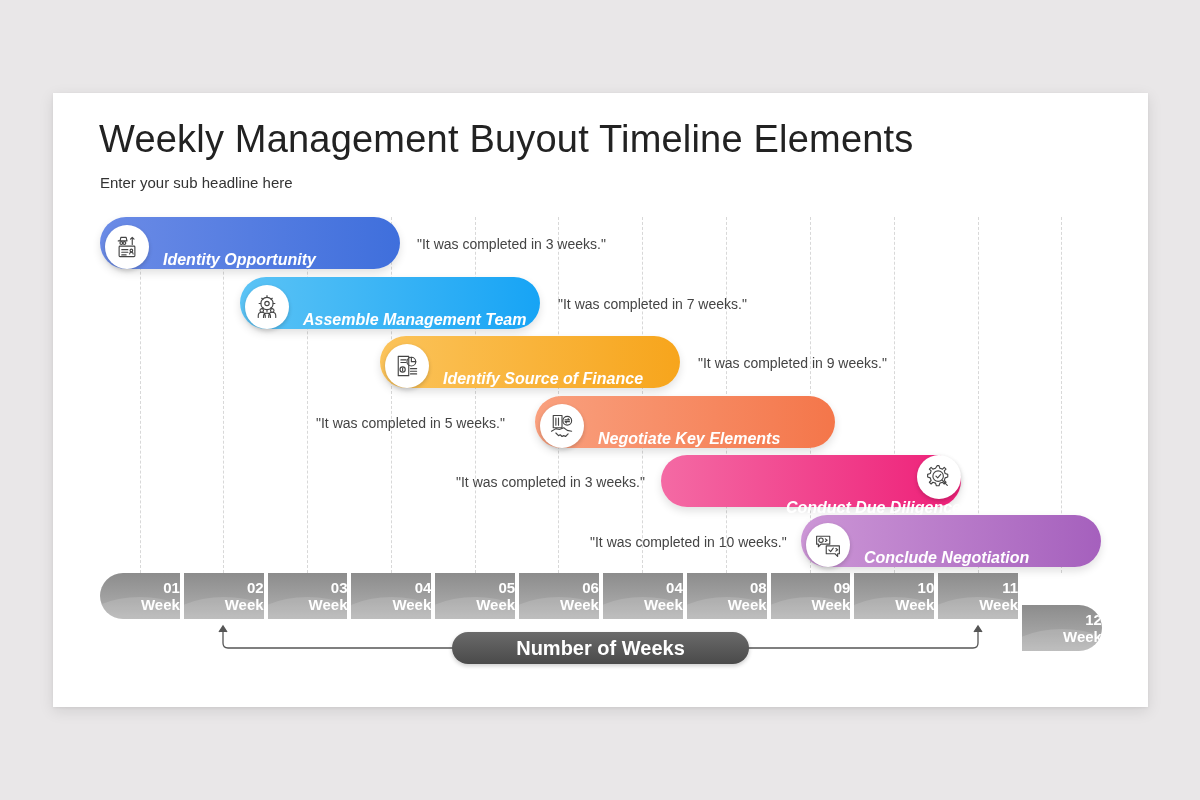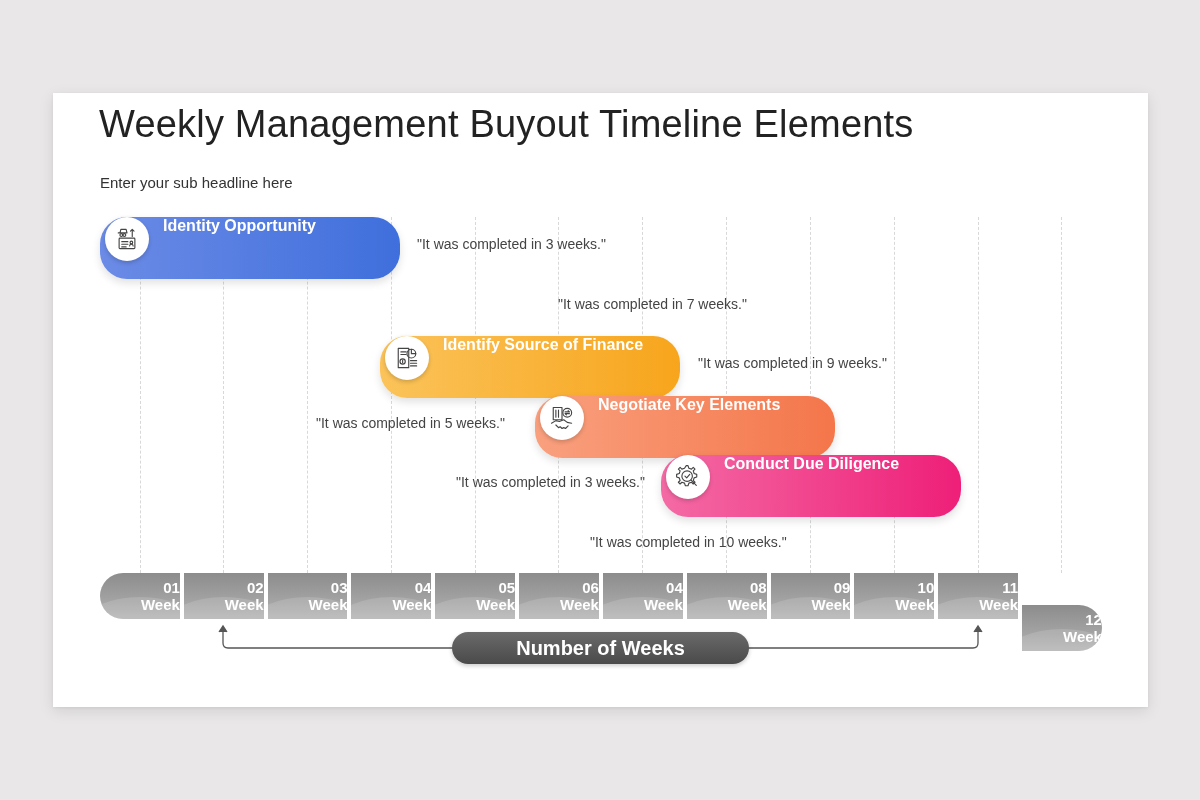--- a/index.html
+++ b/index.html
@@ -12,21 +12,21 @@
   }
   .slide {
     position: absolute;
     left: 53px; top: 93px;
     width: 1095px; height: 614px;
     background: #ffffff;
     box-shadow: 0 4px 14px rgba(0,0,0,0.10), 0 1px 3px rgba(0,0,0,0.06);
   }
   .title {
     position: absolute;
-    left: 46px; top: 10px;
+    left: 46px; top: 25px;
     font-size: 38px;
     color: #222;
     letter-spacing: 0.2px;
     font-weight: normal;
     white-space: nowrap;
   }
   .subtitle {
     position: absolute;
     left: 47px; top: 81px;
     font-size: 15px;
@@ -35,26 +35,27 @@
   }
   .gridline {
     position: absolute;
     top: 124px;
     height: 356px;
     width: 0;
     border-left: 1px dashed #d8d8d8;
   }
   .bar {
     position: absolute;
-    height: 62px;
+    height: 52px;
     width: 300px;
     border-radius: 27px;
     display: flex;
-    align-items: flex-start;
+    align-items: flex-end;
     box-shadow: 0 4px 8px rgba(0,0,0,0.12);
+    font-style: italic;
   }
   .bar .icon-circle {
     width: 44px; height: 44px;
     border-radius: 50%;
     background: #fff;
     margin-left: 5px;
     display: flex; align-items: center; justify-content: center;
     box-shadow: 0 2px 4px rgba(0,0,0,0.18);
     flex-shrink: 0;
   }
@@ -155,20 +156,33 @@
         <path d="M10 19h7M10 22h7M10 25h5"></path>
           <circle cx="21" cy="20" r="1.5"></circle>
           <path d="M19 24a2 2 0 0 1 4 0"></path>
         <path d="M22 5v8M20 7l2-2 2 2"></path>
       </svg>
     </div>
     <span class="bar-label">Identity Opportunity</span>
   </div>
   <div class="note" style="left:364px; top:142px;">"It was completed in 3 weeks."</div>
 
+  <div class="bar" style="left:187px; top:184px; background:linear-gradient(90deg,#5bc3f5,#17a4f5);">
+    <div class="icon-circle">
+      <svg viewBox="0 0 32 32" fill="none" stroke="#444" stroke-width="1.3" stroke-linecap="round" stroke-linejoin="round">
+        <circle cx="16" cy="12" r="7"></circle>
+          <path d="M16 3v2M16 19v2M7 12h2M23 12h2M10 6l1.4 1.4M20.6 16.6L22 18M10 18l1.4-1.4M20.6 7.4L22 6"></path>
+        <circle cx="16" cy="12" r="2.5"></circle>
+        <circle cx="10" cy="20" r="2"></circle>
+          <circle cx="22" cy="20" r="2"></circle>
+        <path d="M6 28v-2a4 4 0 0 1 8 0v2M18 28v-2a4 4 0 0 1 8 0v2M12 28v-1a4 4 0 0 1 8 0v1"></path>
+      </svg>
+    </div>
+    <span class="bar-label">Assemble Management Team</span>
+  </div>
   <div class="note" style="left:505px; top:202px;">"It was completed in 7 weeks."</div>
 
   <div class="bar" style="left:327px; top:243px; background:linear-gradient(90deg,#fbc35a,#f7a51c);">
     <div class="icon-circle">
       <svg viewBox="0 0 32 32" fill="none" stroke="#444" stroke-width="1.3" stroke-linecap="round" stroke-linejoin="round">
         <path d="M6 5h12v22H6z"></path>
           <path d="M9 9h6M9 12h6"></path>
         <circle cx="11" cy="20" r="3"></circle>
           <path d="M11 18.5v3"></path>
         <circle cx="21" cy="11" r="5"></circle>
@@ -187,33 +201,46 @@
           <path d="M9 7v8M12 7v8"></path>
         <circle cx="22" cy="10" r="5"></circle>
           <path d="M19.5 9h5l-1.5-1.5M24.5 11h-5l1.5 1.5"></path>
         <path d="M4 22l5-3 4 1 5-2 4 3 5 1M9 24l3 3 2-1 2 2 2-1 2 1 3-3"></path>
       </svg>
     </div>
     <span class="bar-label">Negotiate Key Elements</span>
   </div>
   <div class="note" style="left:263px; top:321px;">"It was completed in 5 weeks."</div>
 
-  <div class="bar" style="left:608px; top:362px; background:linear-gradient(90deg,#f46aa4,#ee1f78);">
+  <div class="bar" style="left:608px; top:362px; background:linear-gradient(90deg,#f46aa4,#ee1f78);flex-direction:column;">
     <div class="icon-circle">
       <svg viewBox="0 0 32 32" fill="none" stroke="#444" stroke-width="1.3" stroke-linecap="round" stroke-linejoin="round">
         <path d="M14 3l2 0 1 3 3 1 2-2 2 2-2 2 1 3 3 1v3l-3 1-1 3 2 2-2 2-2-2-3 1-1 3h-3l-1-3-3-1-2 2-2-2 2-2-1-3-3-1v-3l3-1 1-3-2-2 2-2 2 2 3-1z"></path>
         <circle cx="15" cy="15" r="6"></circle>
           <path d="M12.5 15l2 2 3.5-4"></path>
         <path d="M19.5 19.5l6 6"></path>
       </svg>
     </div>
     <span class="bar-label">Conduct Due Diligence</span>
   </div>
   <div class="note" style="left:403px; top:380px;">"It was completed in 3 weeks."</div>
 
+  <div class="bar" style="left:748px; top:422px; background:linear-gradient(90deg,#cc96d6,#a560bd);">
+    <div class="icon-circle">
+      <svg viewBox="0 0 32 32" fill="none" stroke="#444" stroke-width="1.3" stroke-linecap="round" stroke-linejoin="round">
+        <path d="M3 6h15v9H8l-3 3v-3H3z"></path>
+          <circle cx="8" cy="10.5" r="2.5"></circle>
+          <path d="M13 9l2 1.5-2 1.5"></path>
+        <path d="M14 17h15v9h-2v3l-3-3H14z"></path>
+          <path d="M17 21.5l2 2 3-4"></path>
+          <path d="M25 20l2 1.5-2 1.5"></path>
+      </svg>
+    </div>
+    <span class="bar-label">Conclude Negotiation</span>
+  </div>
   <div class="note" style="left:537px; top:440px;">"It was completed in 10 weeks."</div>
 
   <div class="weeks">
     <div class="week first">
         <span class="wnum">01</span>
         <span class="wlab">Week</span>
       </div>
     <div class="week">
         <span class="wnum">02</span>
         <span class="wlab">Week</span>

